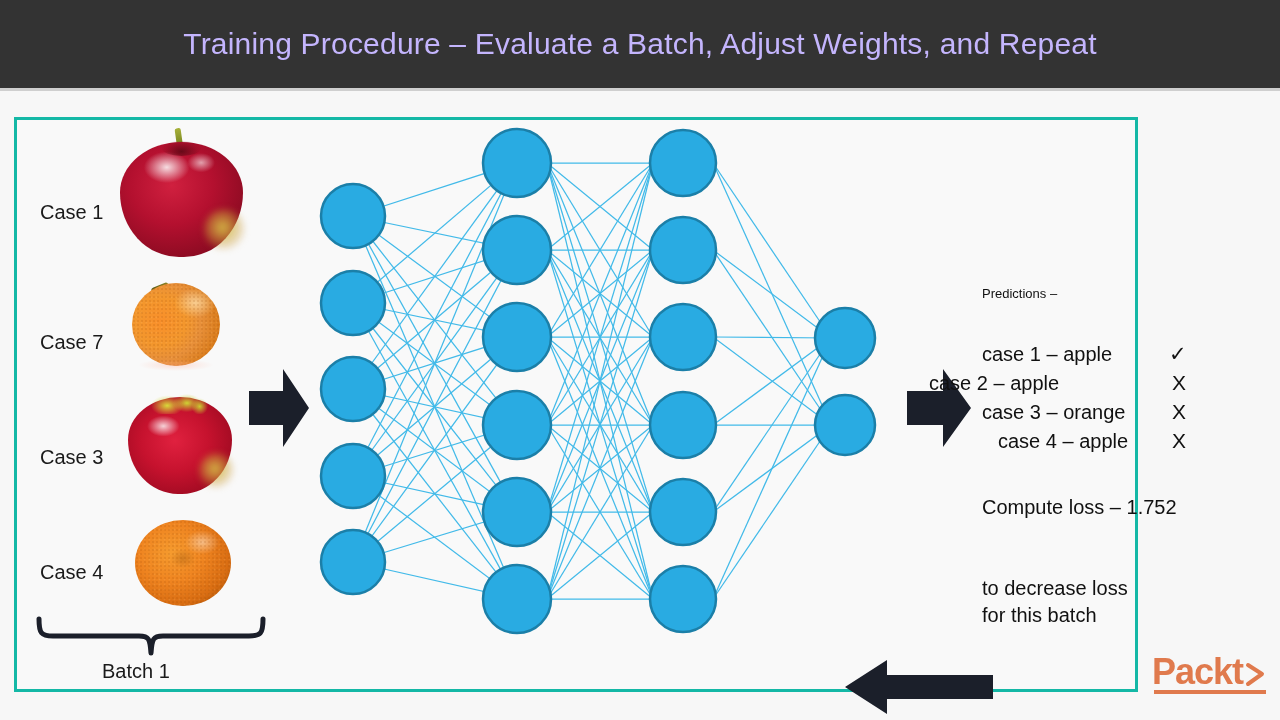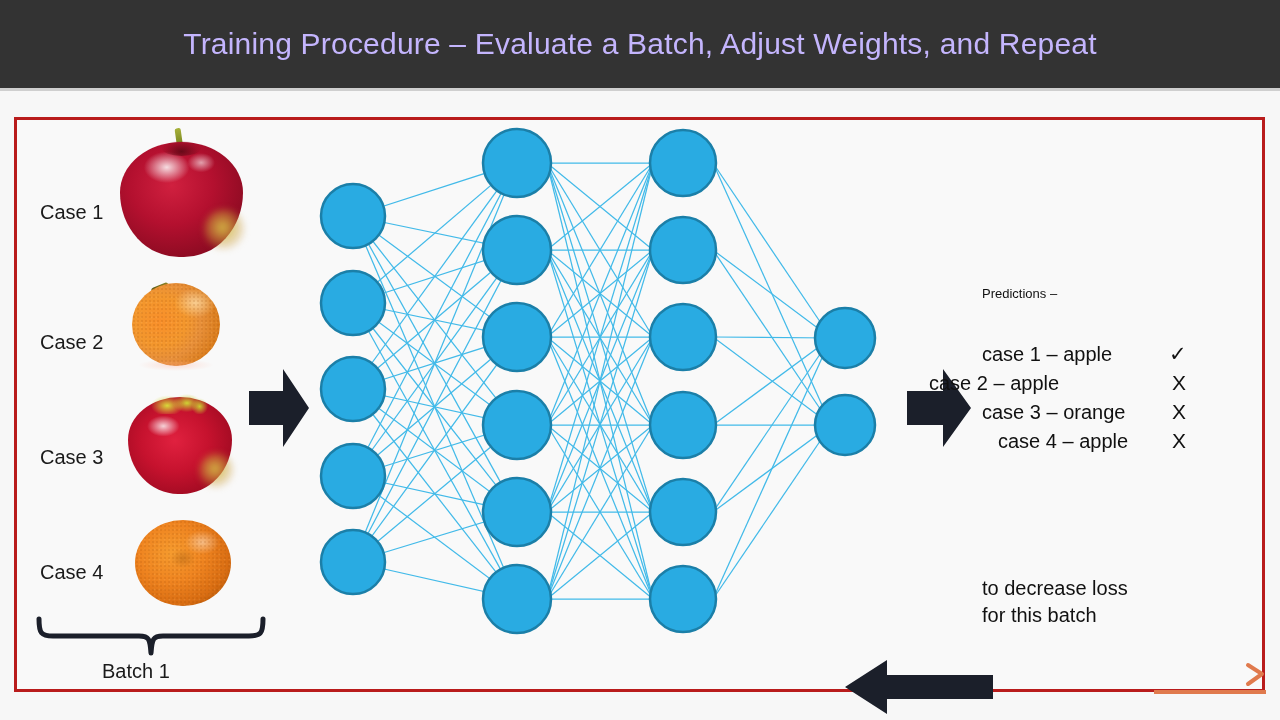--- a/index.html
+++ b/index.html
@@ -21,22 +21,22 @@
     position:absolute; left:0; top:88px; width:1280px; height:3px;
     background:#cfcfcf;
   }
 
   
   .slide{
     position:absolute; left:0; top:91px; width:1280px; height:629px;
     background:#f7f7f7;
   }
   .frame{
-    position:absolute; left:14px; top:26px; width:1251px; height:575px;
-    border:3px solid #b91c1c; background:#f9f9f9;
+    position:absolute; left:14px; top:26px; width:1124px; height:575px;
+    border:3px solid #14b8a6; background:#f9f9f9;
   }
 
   
   .case-label{
     position:absolute; font-size:20px; color:#1a1a1a; white-space:nowrap;
     font-family:"Liberation Sans", sans-serif;
   }
 
   
   .fruit{ position:absolute; }
@@ -152,21 +152,21 @@
 
   <div class="titlebar">
     <div class="title">Training Procedure – Evaluate a Batch, Adjust Weights, and Repeat</div>
   </div>
   <div class="title-underline"></div>
 
   <div class="slide">
     <div class="frame">
 
       <div class="case-label" style="left:23px; top:81px;">Case 1</div>
-      <div class="case-label" style="left:23px; top:211px;">Case 2</div>
+      <div class="case-label" style="left:23px; top:211px;">Case 7</div>
       <div class="case-label" style="left:23px; top:326px;">Case 3</div>
       <div class="case-label" style="left:23px; top:441px;">Case 4</div>
 
       <div class="fruit apple" style="left:103px; top:22px; width:123px; height:115px;">
         <div class="stem"></div>
         <div class="body"></div>
         <div class="dimple"></div>
         <div class="blush"></div>
       </div>
 
@@ -326,27 +326,29 @@
 
       <div class="pred-row" style="left:912px; top:252px;text-align:right;">case 2 – apple</div>
       <div class="pred-mark" style="left:1155px; top:251px;">X</div>
 
       <div class="pred-row" style="left:965px; top:281px;">case 3 – orange</div>
       <div class="pred-mark" style="left:1155px; top:280px;">X</div>
 
       <div class="pred-row" style="left:965px; top:310px;margin-left:16px;">case 4 – apple</div>
       <div class="pred-mark" style="left:1155px; top:309px;">X</div>
 
+      <div class="loss-line" style="left:965px; top:376px;">Compute loss – 1.752</div>
 
       <div class="adjust-line" style="left:965px; top:457px;">to decrease loss</div>
       <div class="adjust-line" style="left:965px; top:484px;">for this batch</div>
 
     </div>
   </div>
 
   <div class="packt">
+    <div class="word">Packt</div>
     <svg style="position:absolute; left:92px; top:6px;" width="26" height="30" viewBox="0 0 26 30">
       <path d="M4,6 L18,15 L4,25" fill="none" stroke="#e07a4d" stroke-width="4" stroke-linecap="round" stroke-linejoin="round"></path>
     </svg>
     <div class="bar"></div>
   </div>
 
 </div>
 
 </body></html>

